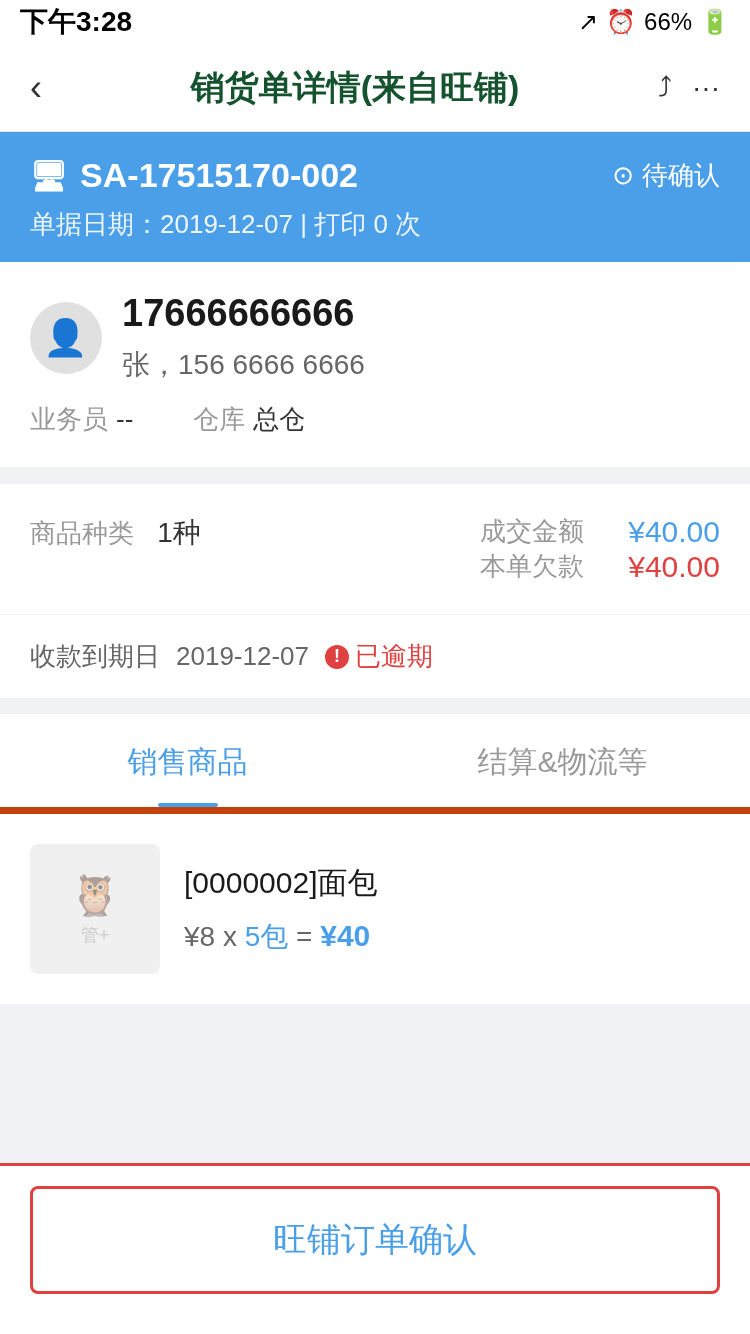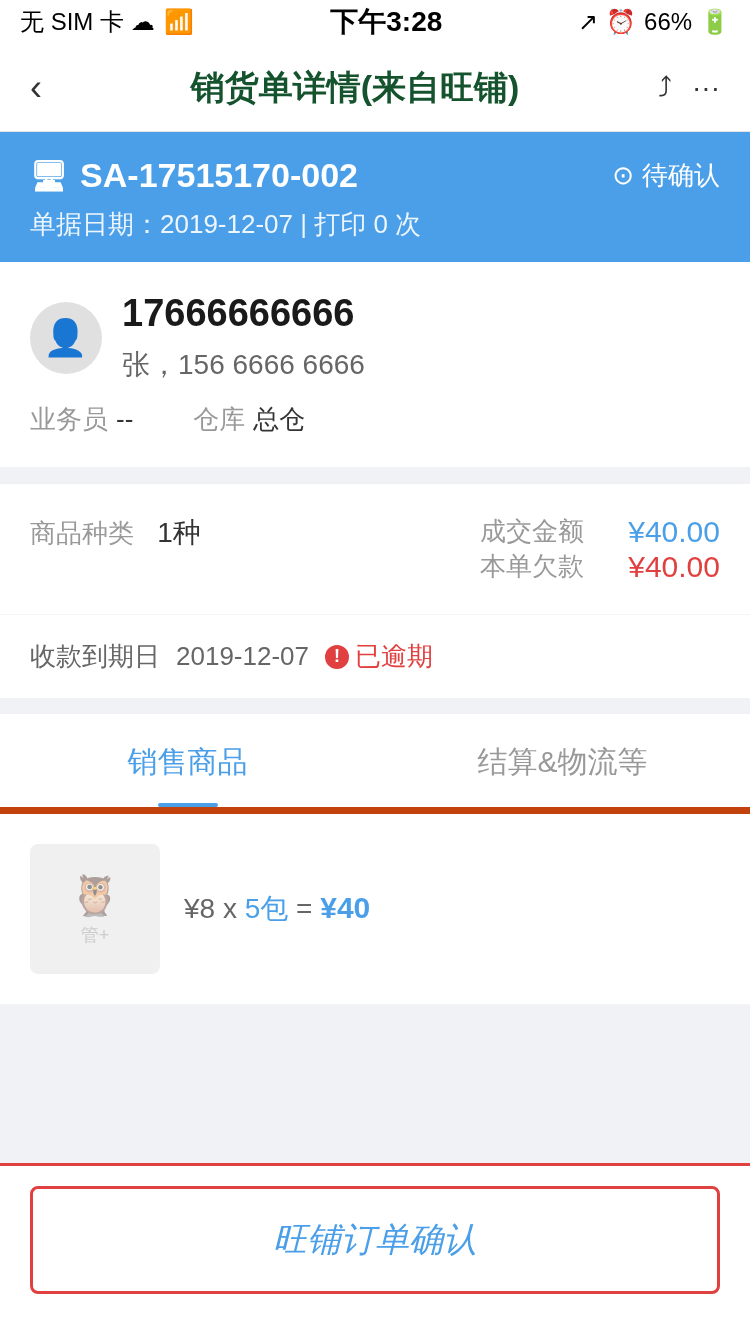--- a/index.html
+++ b/index.html
@@ -317,36 +317,31 @@
       width: 100%;
       padding: 28px 0;
       background: #fff;
       border: 3px solid #e04040;
       border-radius: 8px;
       text-align: center;
       font-size: 34px;
       color: #4a9fe8;
       cursor: pointer;
       font-weight: 500;
-      font-style: italic;
     }
 
     .divider {
       height: 16px;
       background: #f0f2f5;
     }
   </style>
 </head>
 <body>
 
 <div class="status-bar">
-  <div class="status-left">
-    <span>无 SIM 卡 ☁</span>
-    <span>📶</span>
-  </div>
   <div class="status-center">下午3:28</div>
   <div class="status-right">
     <span>↗</span>
     <span>⏰</span>
     <span>66%</span>
     <span>🔋</span>
   </div>
 </div>
 
 <div class="nav-bar">
@@ -435,20 +430,21 @@
 
 <div class="product-list">
   <div class="product-item">
     <div class="product-thumb">
       <div class="product-thumb-inner">
         <span class="product-thumb-icon">🦉</span>
         <span class="product-thumb-text">管+</span>
       </div>
     </div>
     <div class="product-info">
+      <div class="product-name">[0000002]面包</div>
       <div class="product-price-row">
         <span>¥8</span>
         <span> x </span>
         <span class="product-qty">5包</span>
         <span> = </span>
         <span class="product-total">¥40</span>
       </div>
     </div>
   </div>
 </div>

